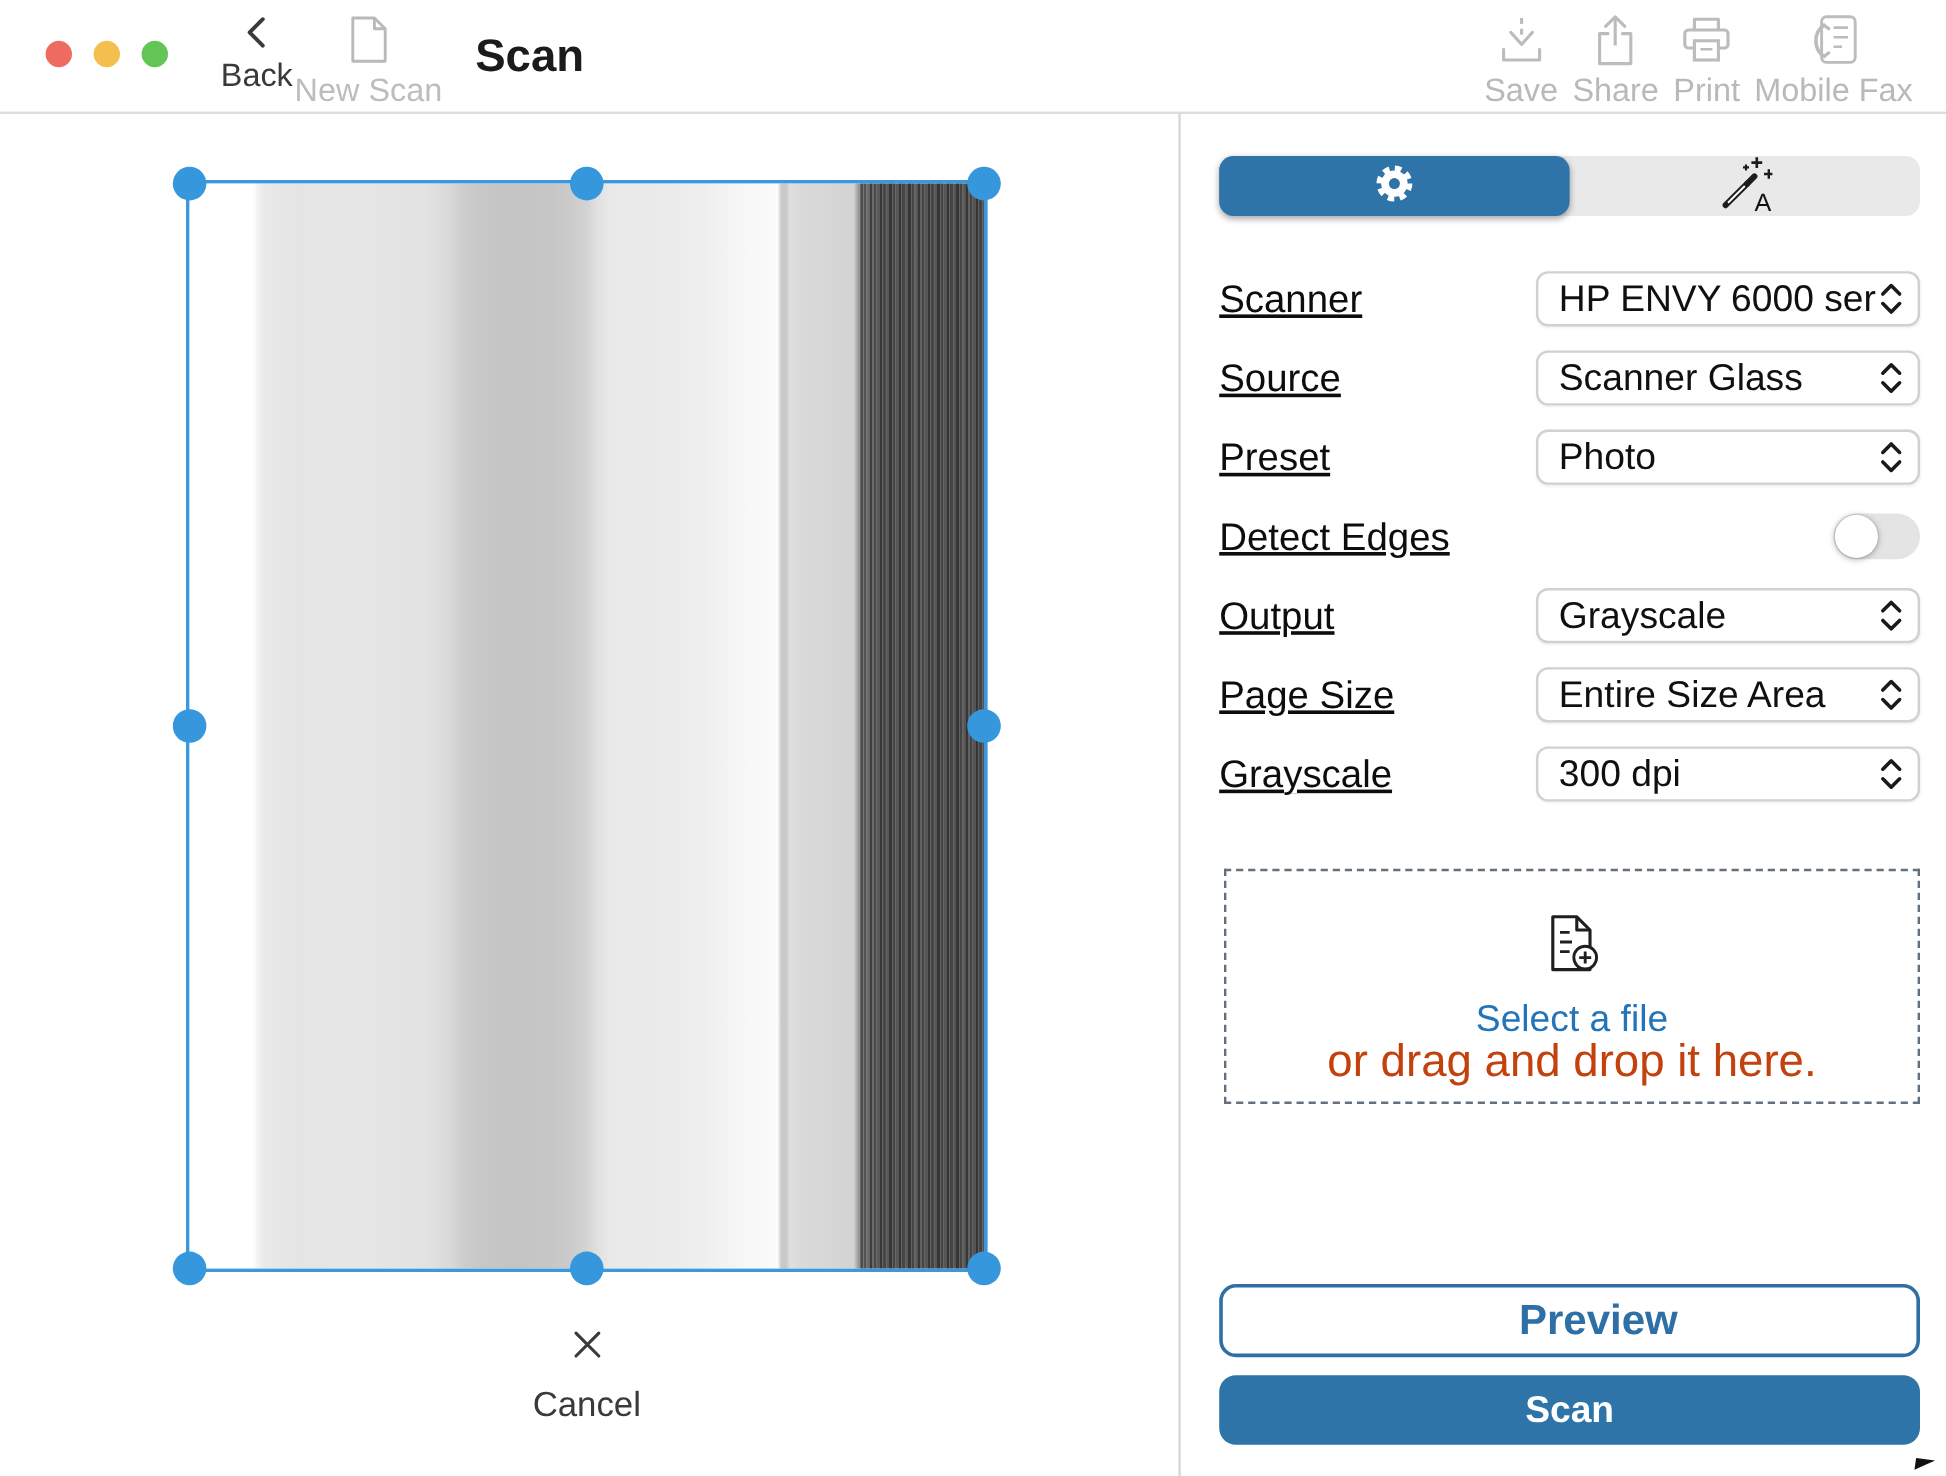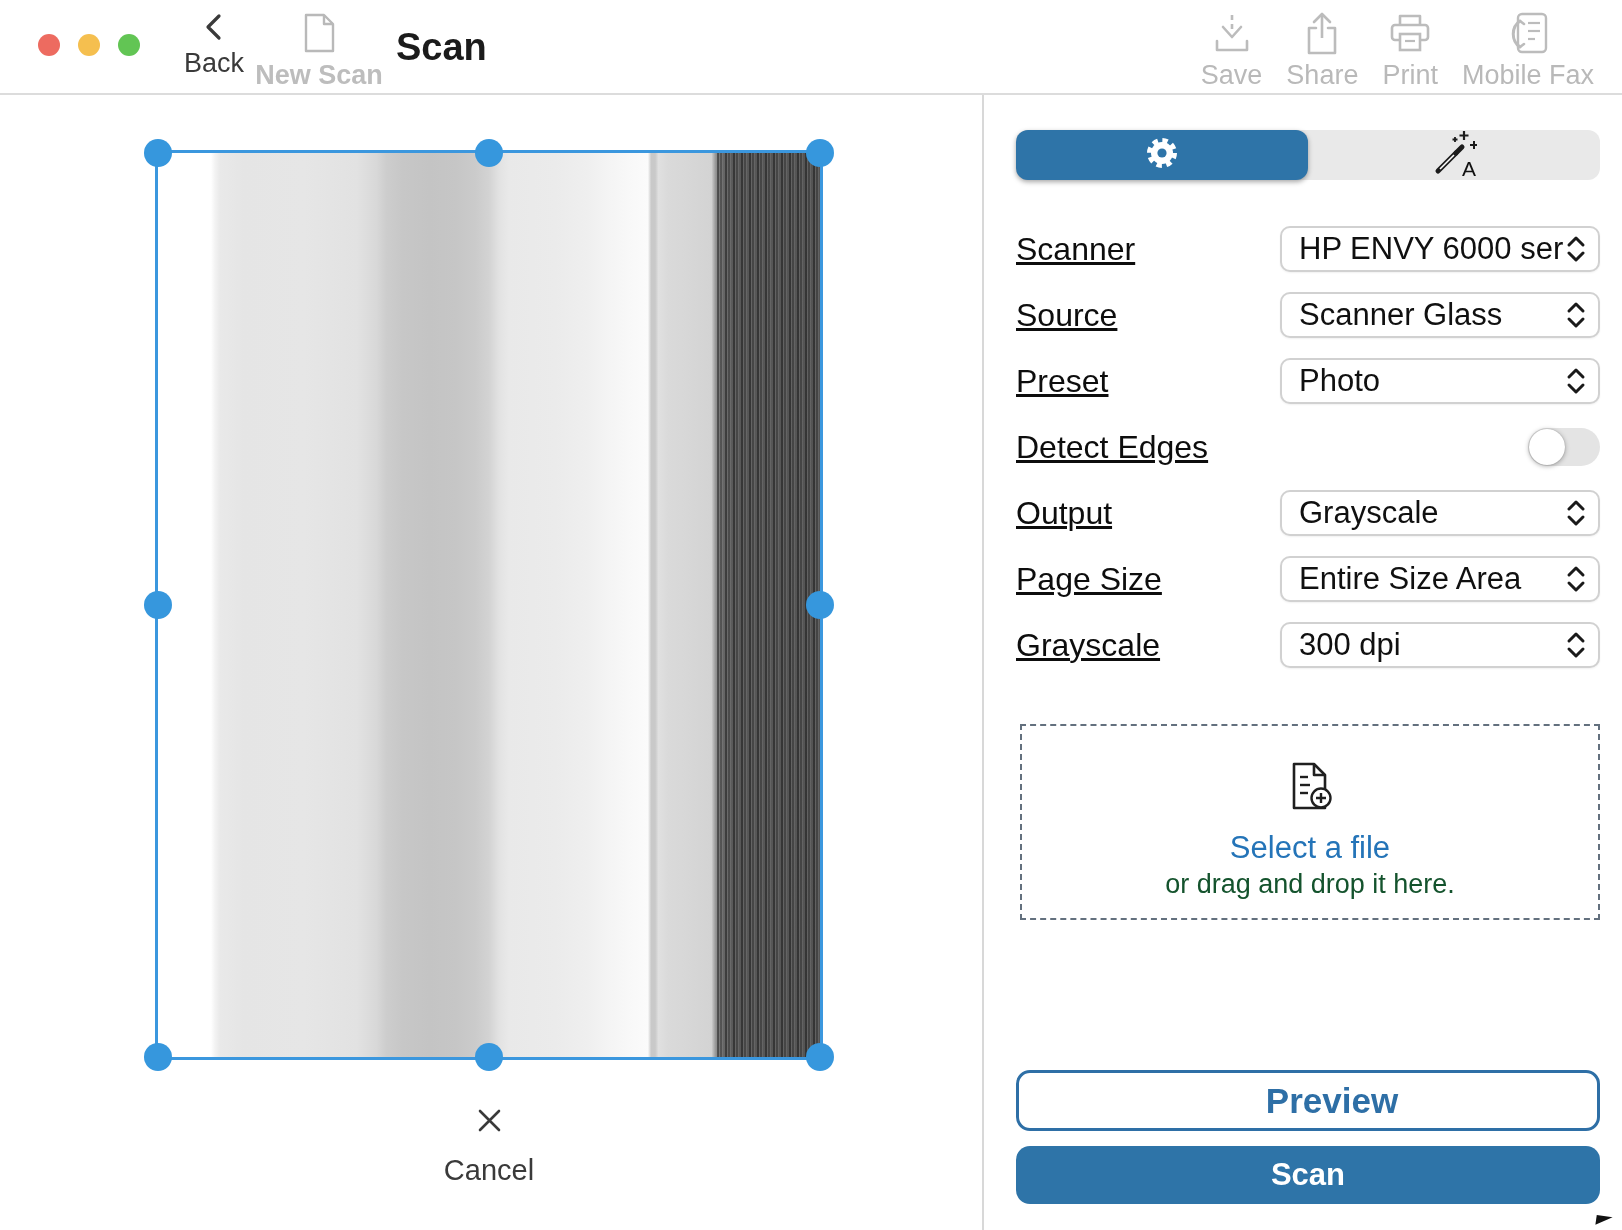--- a/index.html
+++ b/index.html
@@ -9,24 +9,24 @@
 
   
   .titlebar { position:absolute; left:0; top:0; width:1622px; height:95px;
     background:#ffffff; border-bottom:2px solid #dcdcdc; }
   .lights { position:absolute; left:38px; top:34px; display:flex; gap:18px; }
   .light { width:22px; height:22px; border-radius:50%; }
   .nav-item { position:absolute; top:12px; display:flex; flex-direction:column;
     align-items:center; gap:6px; }
   .nav-item .lbl { font-size:27px; }
   .back { left:168px; width:92px; color:#3a3a3a; }
-  .newscan { left:255px; width:128px; color:#bdbdbd;font-weight:bold; }
+  .newscan { left:243px; width:128px; color:#bdbdbd; }
   .win-title { position:absolute; left:396px; top:26px; font-size:38px;
     font-weight:700; color:#1b1b1b; }
-  .toolbar { position:absolute; right:24px; top:10px; display:flex; gap:16px; }
+  .toolbar { position:absolute; right:24px; top:10px; display:flex; gap:4px; }
   .tool { display:flex; flex-direction:column; align-items:center; gap:4px;
     color:#b9b9b9; padding:0 4px; }
   .tool .lbl { font-size:27px; white-space:nowrap; }
   .tool svg, .nav-item svg { display:block; }
 
   
   .preview-pane { position:absolute; left:0; top:95px; width:984px; height:1135px;
     background:#fff; border-right:2px solid #d8d8d8; }
   .selection { position:absolute; left:155px; top:55px; width:668px; height:910px;
     border:3px solid #3b97de; }
@@ -71,21 +71,21 @@
   .select svg { margin-right:10px; flex:none; }
   .toggle { width:72px; height:38px; border-radius:19px; background:#e4e4e4;
     position:relative; }
   .knob { position:absolute; left:1px; top:1px; width:36px; height:36px;
     border-radius:50%; background:#fff;
     box-shadow:0 1px 5px rgba(0,0,0,.35), 0 0 1px rgba(0,0,0,.25); }
   .dropzone { position:absolute; left:35px; right:22px; top:629px; height:196px;
     border:2px dashed #63707e; display:flex; flex-direction:column;
     align-items:center; padding-top:34px; }
   .dropzone .link { font-size:31px; color:#2474b8; margin-top:14px; line-height:36px; }
-  .dropzone .hint { font-size:27px; color:#14532d; line-height:36px; }
+  .dropzone .hint { font-size:38px; color:#c2410c; line-height:36px; }
   .btn { position:absolute; left:31px; right:22px; display:flex;
     align-items:center; justify-content:center; border-radius:14px; }
   .btn-preview { top:975px; height:61px; background:#fff;
     border:3px solid #2e6fa6; color:#2e6fa6; font-size:35px; font-weight:700;padding-left:48px; }
   .btn-scan { top:1051px; height:58px; background:#2e74a8; color:#fff;
     font-size:31px; font-weight:700; }
   .cursor { position:absolute; left:1596px; top:1216px; width:0; height:0;
     border-left:16px solid #111; border-bottom:10px solid transparent;
     border-top:0 solid transparent; transform:rotate(8deg); }
 </style>

